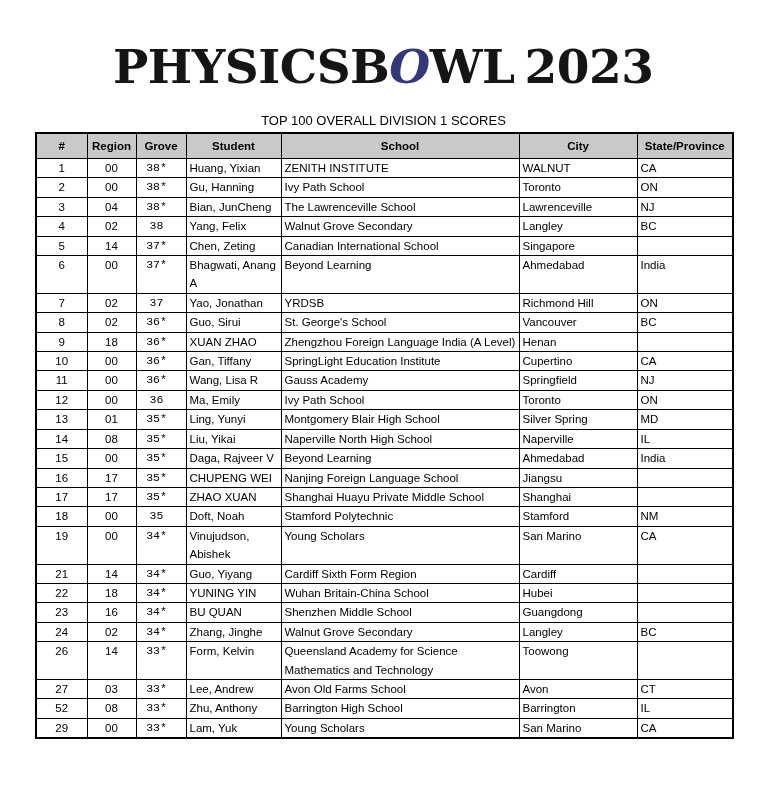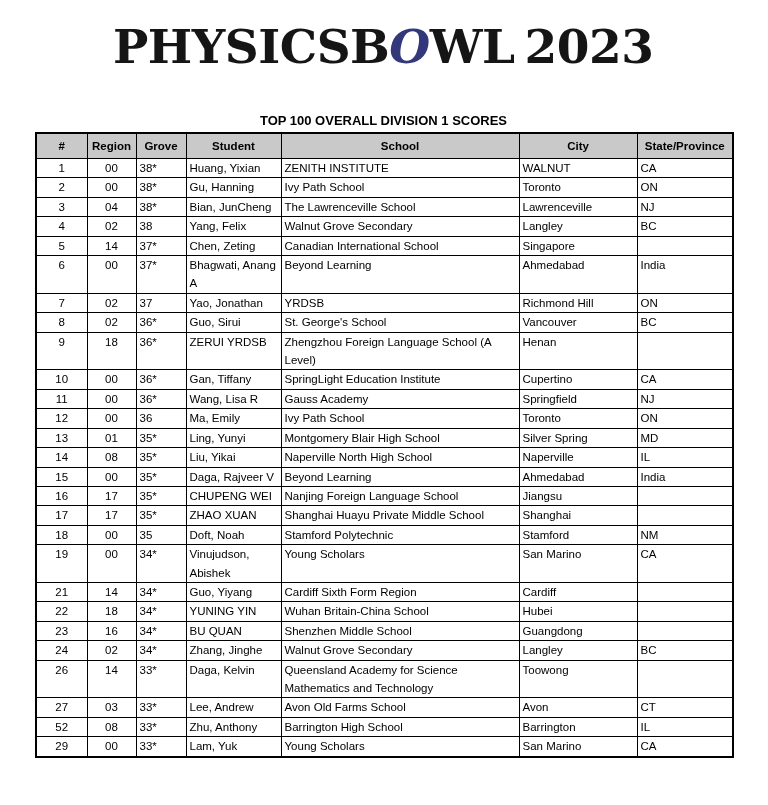--- a/index.html
+++ b/index.html
@@ -1,31 +1,31 @@
 <!DOCTYPE html>
 <html><head>
 <meta charset="utf-8">
 <style>
   html, body { margin: 0; padding: 0; background: #ffffff; }
   body { width: 768px; height: 805px; position: relative; overflow: hidden;
          font-family: "Liberation Sans", "DejaVu Sans", sans-serif; color: #000; }
-  .logo { position: absolute; left: 113px; top: 20px; width: 530px; height: 54px;
+  .logo { position: absolute; left: 113px; top: 40px; width: 530px; height: 54px;
           font-family: "DejaVu Serif", "Liberation Serif", serif; font-weight: bold;
           font-size: 47px; line-height: 54px; color: #151515; white-space: nowrap; letter-spacing: -0.5px; }
   .logo .o { color: #33387a; font-style: italic; }
   .logo .yr { margin-left: 10px; }
   .subtitle { position: absolute; left: 35px; width: 697px; top: 113px; text-align: center;
-              font-weight: bold; font-size: 13px; line-height: 16px; }
+              font-weight: normal; font-size: 13px; line-height: 16px; }
   table { position: absolute; left: 35px; top: 132px; border-collapse: collapse;
           border: 2px solid #000; table-layout: fixed; width: 697px; }
   th, td { border: 1px solid #000; font-size: 11.5px; padding: 0 3px; vertical-align: top;
            line-height: 18.4px; overflow: hidden; }
   th { background: #c9c9c9; font-weight: bold; text-align: center; height: 24px; vertical-align: middle; line-height: 14px; }
   td.c { text-align: center; }
-  td.sc { text-align: left; padding-right: 12px; }
+  td.sc { text-align: center; padding-right: 12px; font-family: Liberation Mono, monospace; }
   td.l { text-align: left; }
 </style>
 </head>
 <body>
 
 <div class="logo"><span>PHYSICSB</span><span class="o">O</span><span>WL</span><span class="yr">2023</span></div>
 
 <div class="subtitle">TOP 100 OVERALL DIVISION 1 SCORES</div>
 
 <table>
@@ -119,22 +119,22 @@
         <td class="sc">36*</td>
         <td class="l">Guo, Sirui</td>
         <td class="l">St. George's School</td>
         <td class="l">Vancouver</td>
         <td class="l">BC</td>
       </tr>
       <tr>
         <td class="c">9</td>
         <td class="c">18</td>
         <td class="sc">36*</td>
-        <td class="l">ZERUI YRDSB</td>
-        <td class="l">Zhengzhou Foreign Language School (A Level)</td>
+        <td class="l">XUAN ZHAO</td>
+        <td class="l">Zhengzhou Foreign Language India (A Level)</td>
         <td class="l">Henan</td>
         <td class="l"></td>
       </tr>
       <tr>
         <td class="c">10</td>
         <td class="c">00</td>
         <td class="sc">36*</td>
         <td class="l">Gan, Tiffany</td>
         <td class="l">SpringLight Education Institute</td>
         <td class="l">Cupertino</td>
@@ -254,21 +254,21 @@
         <td class="sc">34*</td>
         <td class="l">Zhang, Jinghe</td>
         <td class="l">Walnut Grove Secondary</td>
         <td class="l">Langley</td>
         <td class="l">BC</td>
       </tr>
       <tr>
         <td class="c">26</td>
         <td class="c">14</td>
         <td class="sc">33*</td>
-        <td class="l">Daga, Kelvin</td>
+        <td class="l">Form, Kelvin</td>
         <td class="l">Queensland Academy for Science Mathematics and Technology</td>
         <td class="l">Toowong</td>
         <td class="l"></td>
       </tr>
       <tr>
         <td class="c">27</td>
         <td class="c">03</td>
         <td class="sc">33*</td>
         <td class="l">Lee, Andrew</td>
         <td class="l">Avon Old Farms School</td>

